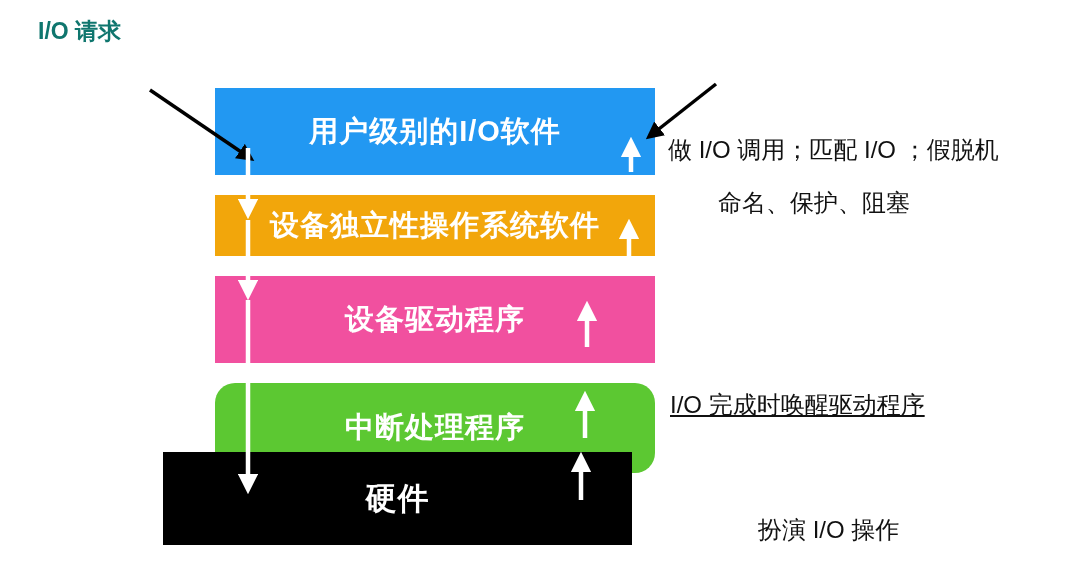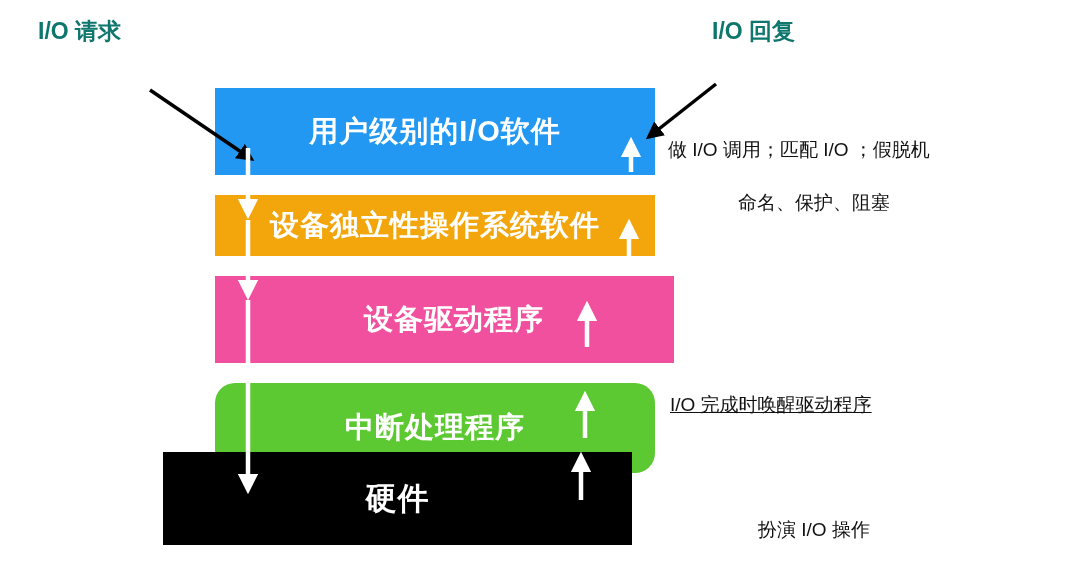--- a/index.html
+++ b/index.html
@@ -59,21 +59,21 @@
     height: 93px;
     display: flex;
     align-items: center;
     justify-content: center;
   }
   .hardware .layer-label { font-size: 31px; }
 
   .annotation {
     position: absolute;
     color: #111;
-    font-size: 19px;
+    font-size: 24px;
     line-height: 34px;
     white-space: nowrap;
   }
   .ann-0 { left: 668px; top: 133px; }
   .ann-1 { left: 668px; top: 186px; width: 292px; text-align: center; }
   .ann-2 { left: 670px; top: 298px; }
   .ann-3 { left: 670px; top: 388px; text-decoration: underline; }
   .ann-4 { left: 758px; top: 481px; margin-top: 32px; }
 
   svg.arrows {
@@ -82,30 +82,29 @@
     top: 0;
     pointer-events: none;
   }
 </style>
 </head>
 <body>
 
 <div class="canvas">
 
   <div class="top-label request">I/O 请求</div>
-  <div class="top-label reply">I/O 回复</div>
 
   <div class="stack">
     <div class="layer l0" style="background: rgb(34, 152, 242);">
       <span class="layer-label">用户级别的I/O软件</span>
     </div>
     <div class="layer l1" style="background: rgb(242, 166, 11);">
       <span class="layer-label">设备独立性操作系统软件</span>
     </div>
-    <div class="layer l2" style="background: rgb(241, 80, 159); padding-left: 19px;">
+    <div class="layer l2" style="background: rgb(241, 80, 159);">
       <span class="layer-label">设备驱动程序</span>
     </div>
     <div class="layer l3" style="background: rgb(92, 200, 50); border-radius: 20px;">
       <span class="layer-label">中断处理程序</span>
     </div>
   </div>
 
   <div class="hardware" style="background: rgb(0, 0, 0);">
     <span class="layer-label">硬件</span>
   </div>

